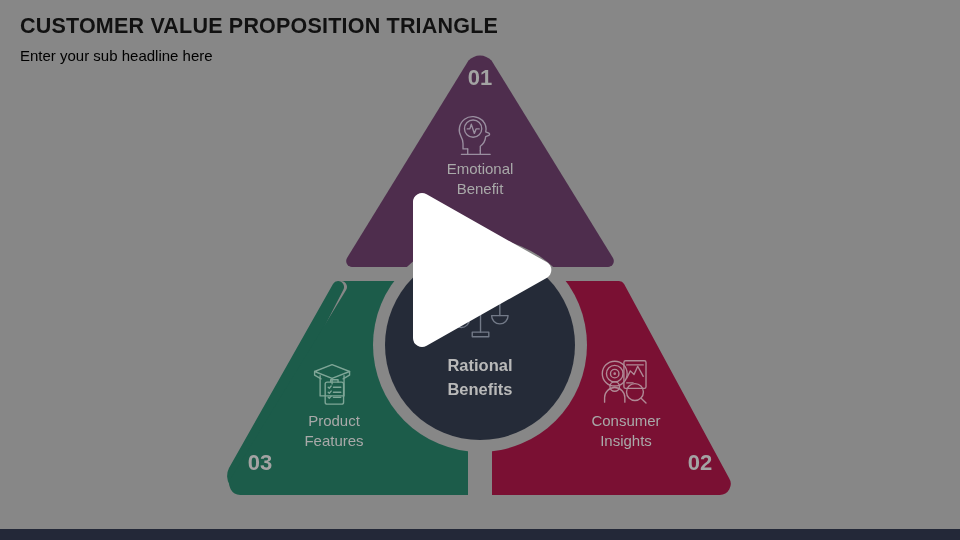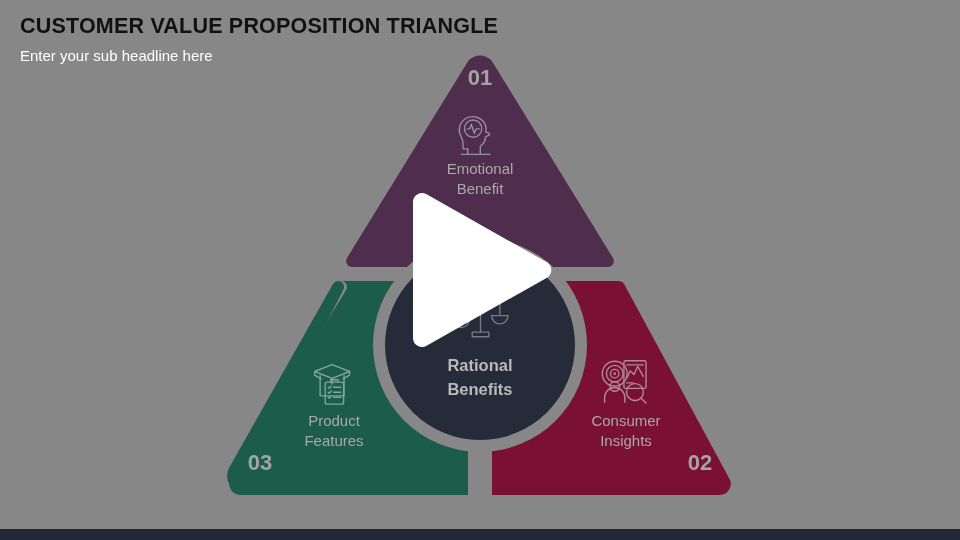--- a/index.html
+++ b/index.html
@@ -12,21 +12,21 @@
   }
   #stage{position:absolute;left:0;top:0;width:800px;height:540px;}
 
   
   #header{position:absolute;left:20px;top:14px;width:700px;}
   #page-title{
     font-size:21.5px;font-weight:bold;color:#111;
     letter-spacing:.2px;line-height:1.15;margin:0;white-space:nowrap;
   }
   #page-subtitle{
-    font-size:15px;color:#ffffff;margin-top:8px;line-height:1.2;
+    font-size:15px;color:#000000;margin-top:8px;line-height:1.2;
     white-space:nowrap;
   }
 
   
   #diagram{position:absolute;left:0;top:0;width:960px;height:540px;}
   .seg-label{
     font-family:"Liberation Sans", sans-serif;
     fill:#a9a9a9;font-size:15px;text-anchor:middle;
   }
   .seg-num{

